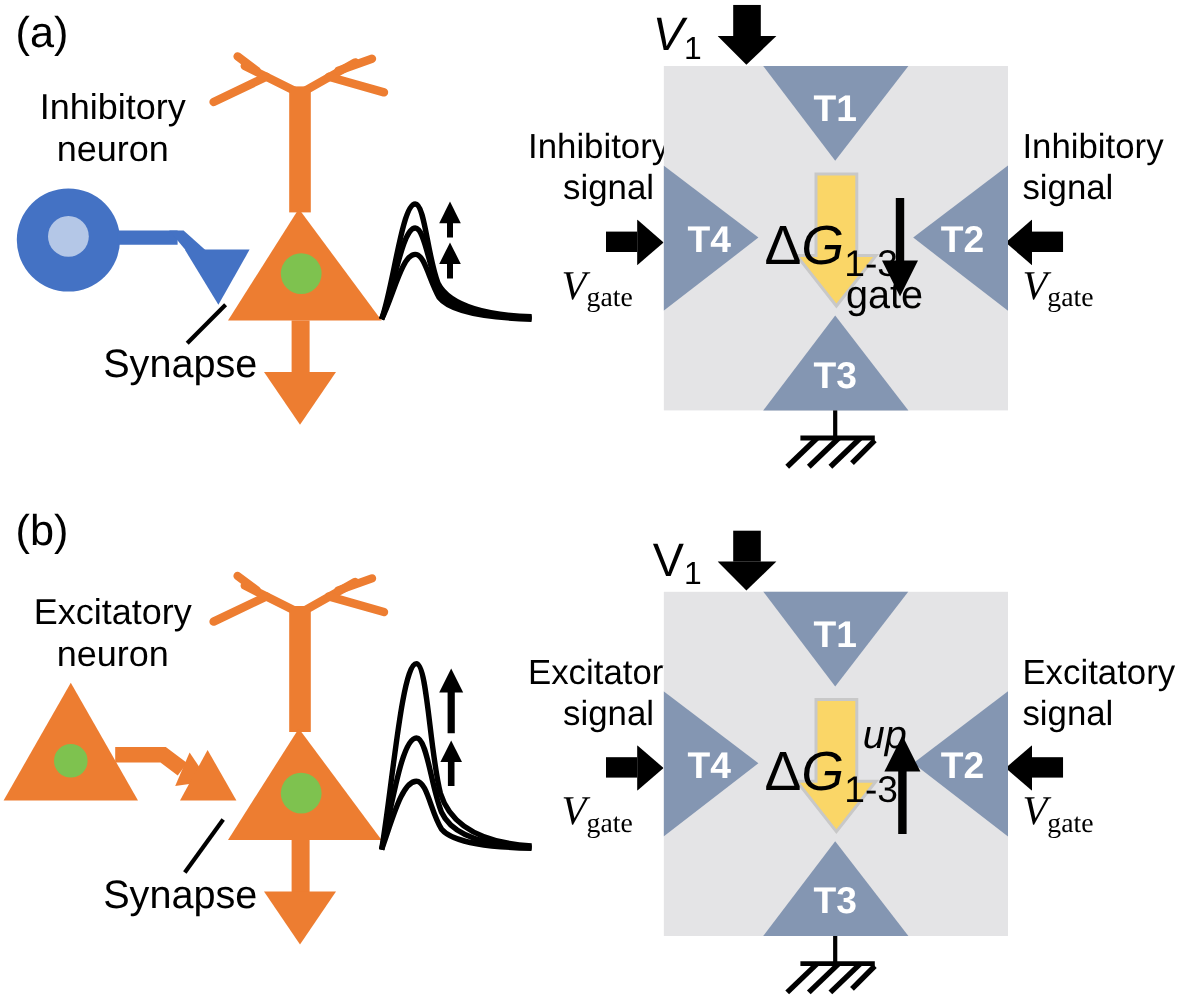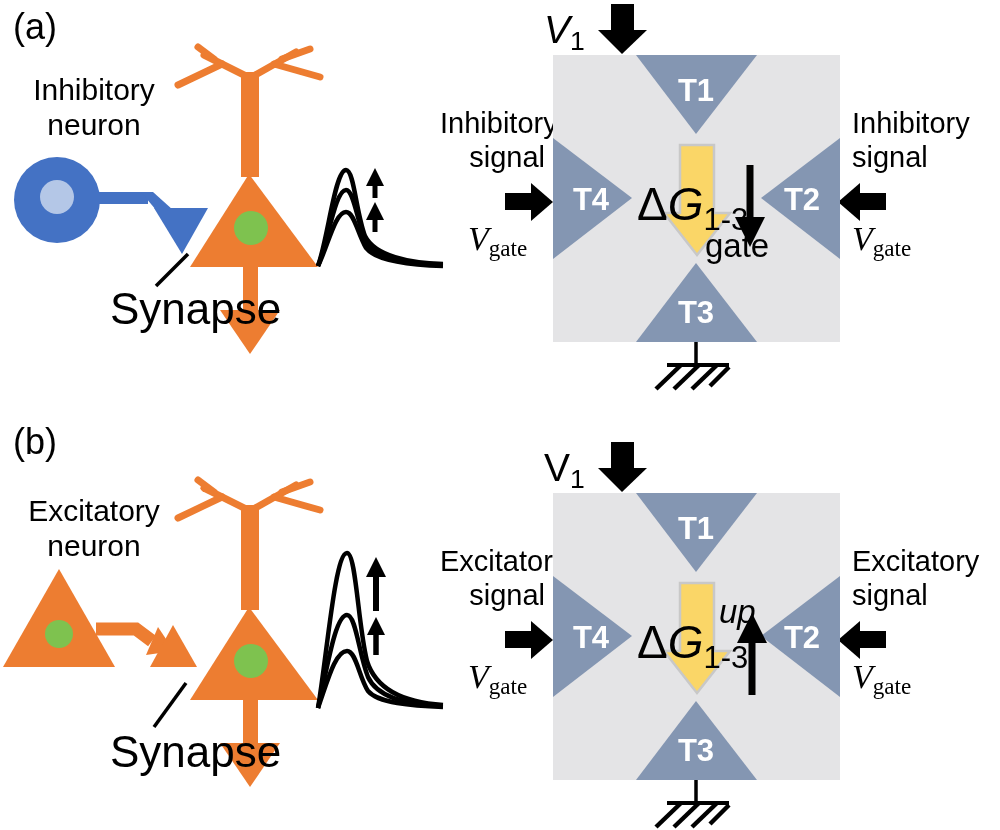--- a/index.html
+++ b/index.html
@@ -6,21 +6,21 @@
   .canvas{position:relative;width:1000px;height:830px;background:#ffffff;overflow:hidden;
           font-family:"Liberation Sans",sans-serif;color:#000;}
   .abs{position:absolute;}
   .panel{position:absolute;left:0;width:1000px;height:415px;}
   .panel-a{top:0;}
   .panel-b{top:415px;}
   .panel-tag{font-size:36px;left:13px;top:6px;}
   .neuron-label{left:10px;width:168px;text-align:center;font-size:30px;line-height:35px;}
   .panel-a .neuron-label{top:72px;}
   .panel-b .neuron-label{top:78px;}
-  .synapse-label{left:86px;font-size:44px;margin-left:24px;}
+  .synapse-label{left:86px;font-size:33px;}
   .panel-a .synapse-label{top:284px;}
   .panel-b .synapse-label{top:312px;}
   
   .device-area{position:absolute;left:440px;width:560px;height:415px;}
   .panel-a .device-area{top:0;}
   .panel-b .device-area{top:23px;}
   .v1-label{left:104px;top:8px;font-size:39px;}
   .v1-label .vmain{font-style:normal;}
   .panel-a .v1-label .vmain{font-style:italic;}
   .sub{font-size:0.68em;position:relative;top:0.25em;}

